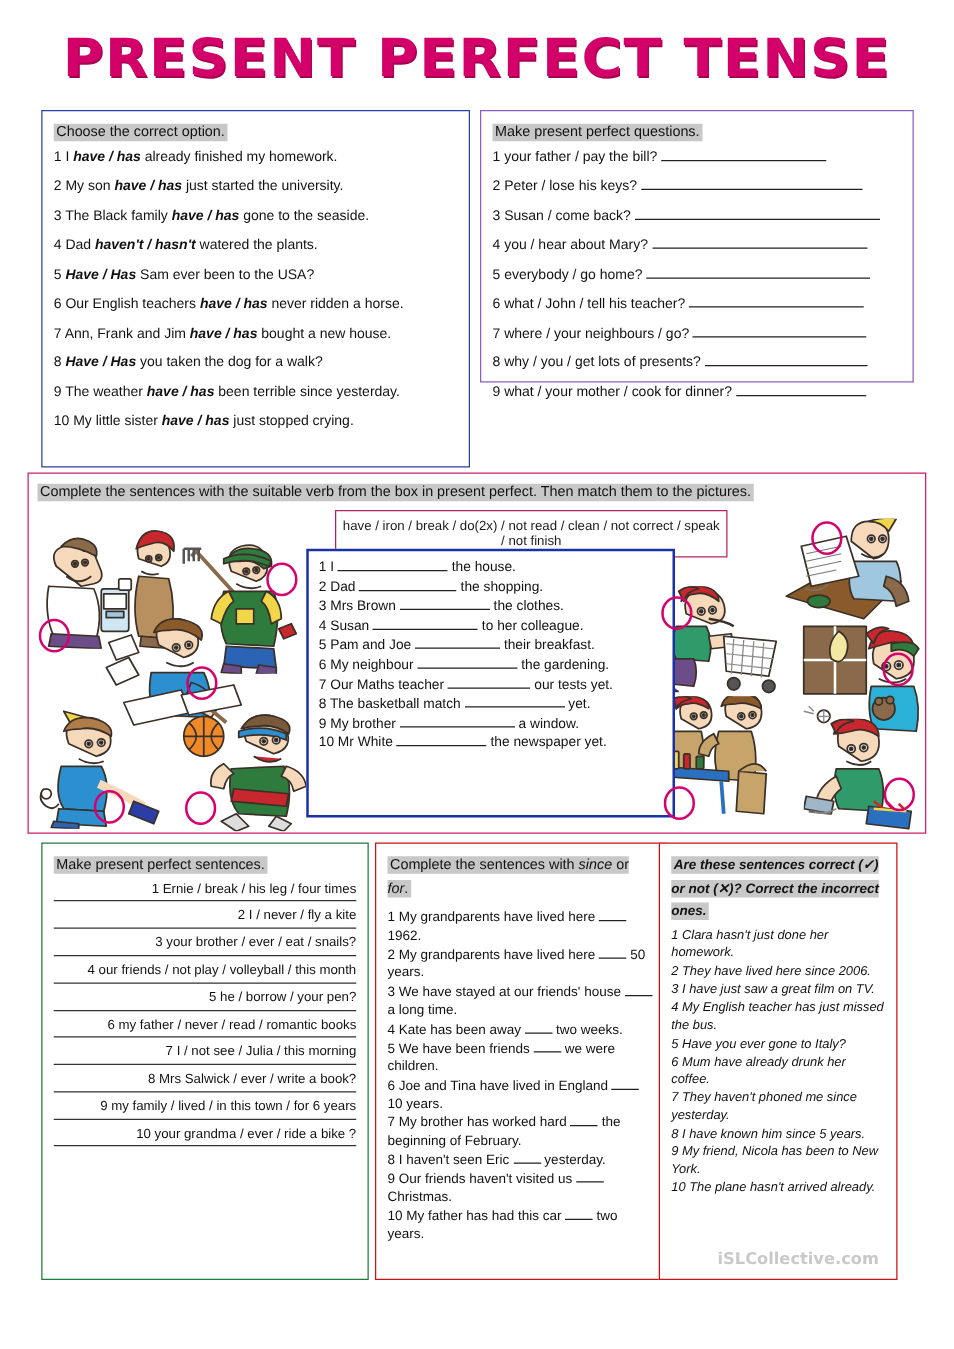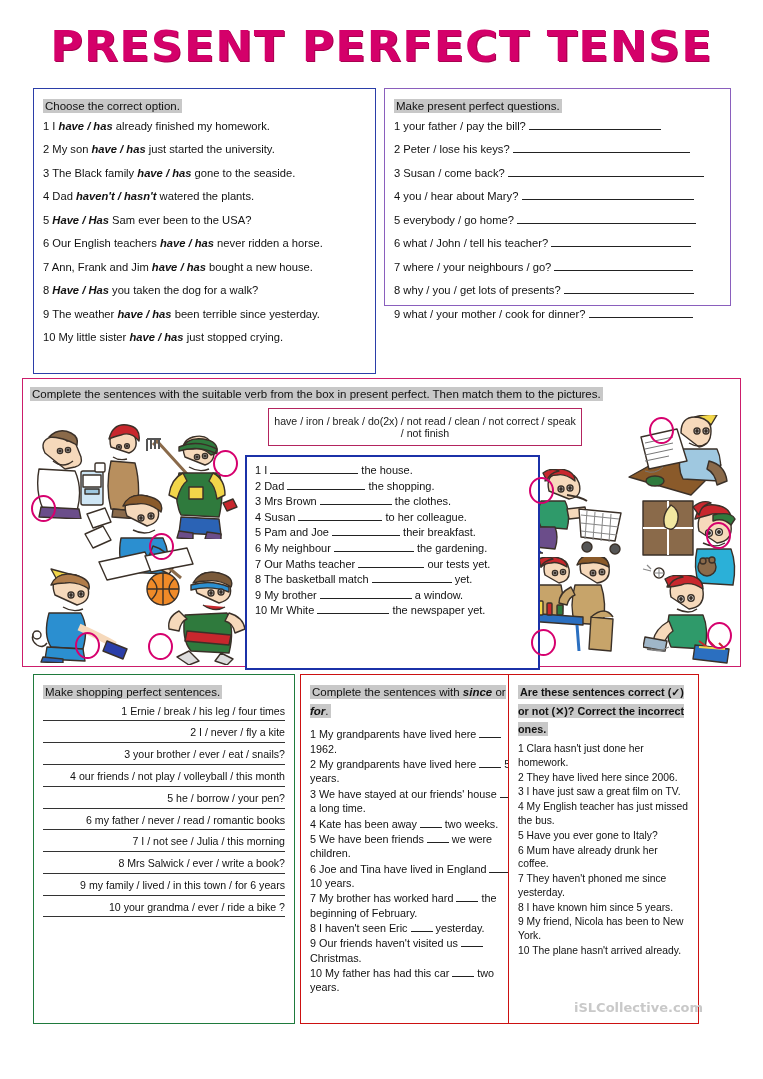--- a/index.html
+++ b/index.html
@@ -47,21 +47,21 @@
   }
   .hdr {
     display: inline;
     background: #c8c8c8;
     font-size: 11.5px;
     font-weight: normal;
     color: #111;
     padding: 1px 2px;
     line-height: 1.45;
   }
-  .hdr b { font-weight: bold; font-style: italic; }
+  .hdr b { font-weight: normal; font-style: italic; }
   .hdr-line { margin: 0 0 4px 0; }
   .q {
     font-size: 11px;
     line-height: 1.25;
     margin: 0;
     color: #111;
   }
   .q b { font-weight: bold; font-style: italic; }
 
   
@@ -98,21 +98,21 @@
     border: 1.5px solid #b3245e;
     background: #fff;
     text-align: center;
     font-size: 10.6px;
     padding: 6px 4px;
     box-sizing: border-box;
     z-index: 4;
   }
   .sentbox {
     position: absolute;
-    left: 222px; top: 76px; width: 295px; height: 215px;
+    left: 222px; top: 60px; width: 295px; height: 215px;
     border: 2px solid #1b31a8;
     background: #fff;
     padding: 6px 8px;
     box-sizing: border-box;
     z-index: 4;
   }
   .sentbox .q { font-size: 11px; line-height: 1.42; margin: 0; }
 
   
   .art { position: absolute; z-index: 2; }
@@ -139,23 +139,24 @@
   }
 
   #box-sincefor {
     left: 300px; top: 674px; width: 234px; height: 350px;
     border: 1.5px solid #cc1111;
     padding: 7px 9px;
   }
   #box-sincefor .q { margin: 0 0 1px 0; font-size: 10.8px; line-height: 1.33; }
 
   #box-correct {
-    left: 508px; top: 674px; width: 191px; height: 350px;
+    left: 527px; top: 674px; width: 191px; height: 350px;
     border: 1.5px solid #cc1111;
     padding: 7px 9px;
+    font-style: italic;
   }
   #box-correct .q { margin: 0 0 1px 0; font-size: 10.3px; line-height: 1.34; }
   #box-correct .hdr { font-weight: bold; font-size: 10.8px; }
 
   .watermark {
     position: absolute;
     left: 574px; top: 1000px;
     font-family: "DejaVu Sans", sans-serif;
     font-weight: bold;
     font-size: 13px;
@@ -463,21 +464,21 @@
     <div class="circle-mark" style="left:125px; top:254px;"></div>
     <div class="circle-mark" style="left:626px; top:38px;"></div>
     <div class="circle-mark" style="left:506px; top:98px;"></div>
     <div class="circle-mark" style="left:683px; top:143px;"></div>
     <div class="circle-mark" style="left:508px; top:250px;"></div>
     <div class="circle-mark" style="left:684px; top:243px;"></div>
   </div>
 
   <div class="box" id="box-make">
     <div class="hdr-line">
-      <span class="hdr">Make shopping perfect sentences.</span>
+      <span class="hdr">Make present perfect sentences.</span>
     </div>
     <div id="ex4-list">
         <p class="q">1 Ernie / break / his leg / four times</p>
         <div class="ruled"></div>
         <p class="q">2 I / never / fly a kite</p>
         <div class="ruled"></div>
         <p class="q">3 your brother / ever / eat / snails?</p>
         <div class="ruled"></div>
         <p class="q">4 our friends / not play / volleyball / this month</p>
         <div class="ruled"></div>

